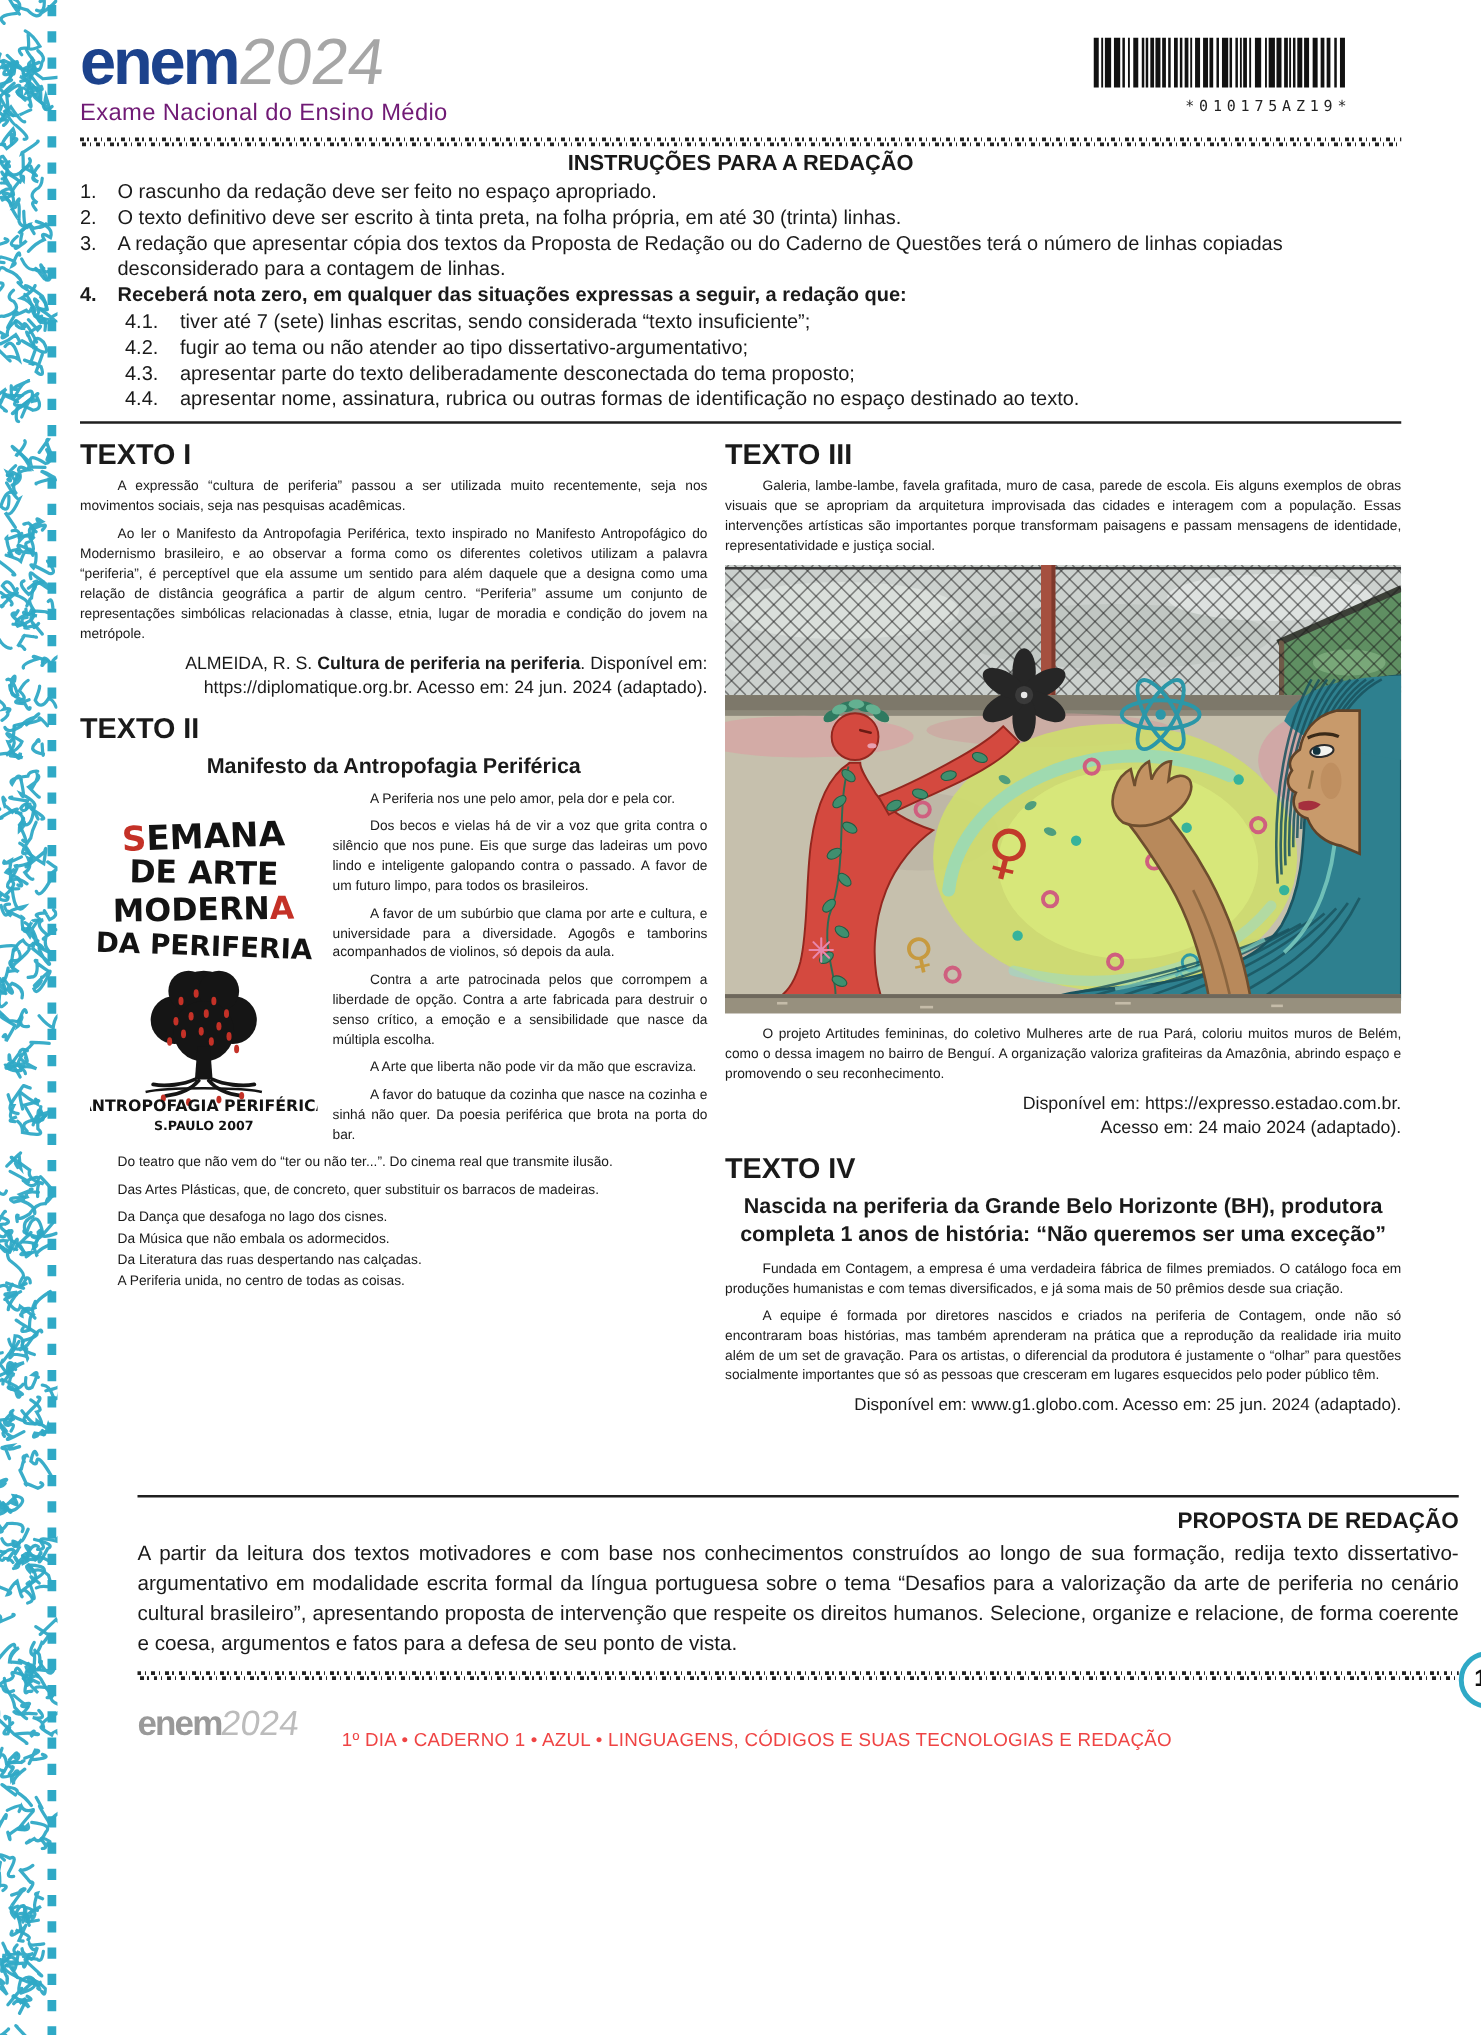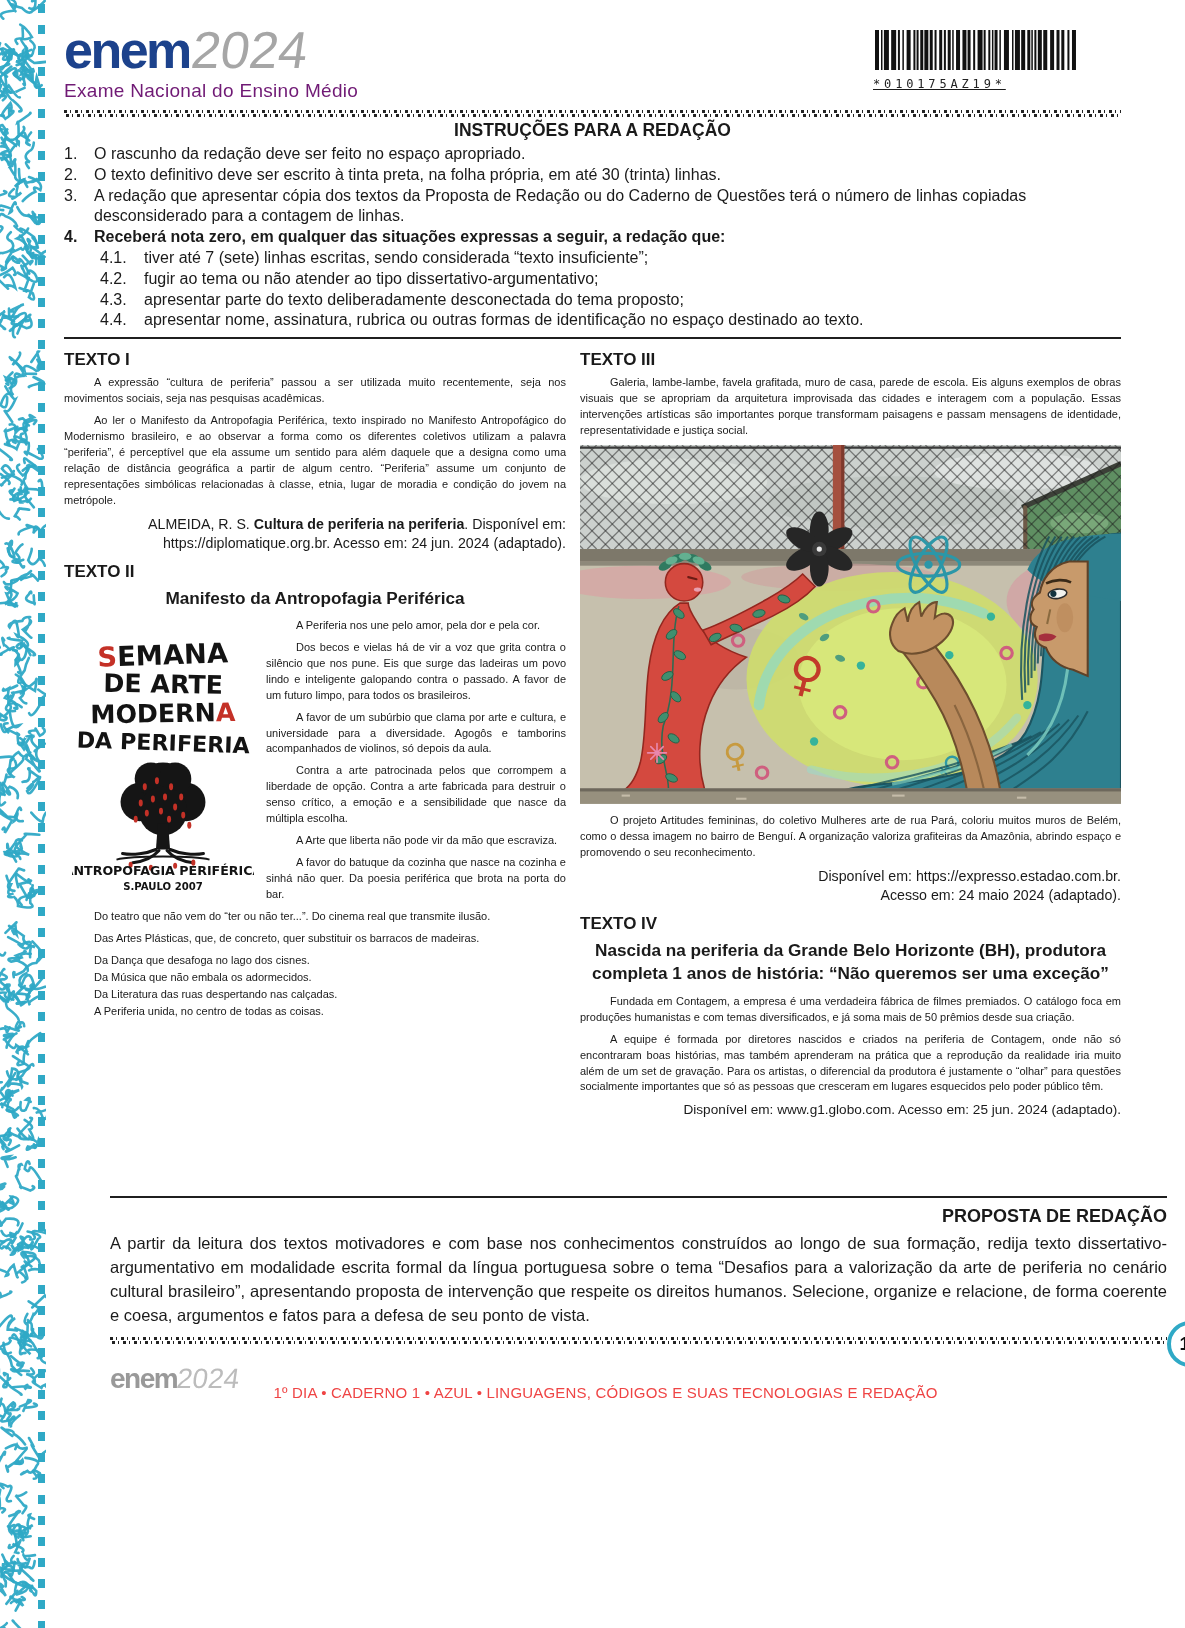--- a/index.html
+++ b/index.html
@@ -6,42 +6,42 @@
   .page{position:relative;width:1185px;height:1628px;background:#fff;overflow:hidden;
         font-family:"Liberation Sans",sans-serif;color:#1a1a1a;}
   #strip{position:absolute;left:0;top:0;display:block;}
   .content{position:absolute;left:46px;top:0;width:1139px;padding:0 64px 0 18px;box-sizing:border-box;}
   
   header{display:flex;justify-content:space-between;align-items:flex-start;padding-top:24px;}
   .logo-row{line-height:1;}
   .logo-enem{font-size:52px;font-weight:bold;color:#1c428c;letter-spacing:-2.5px;}
   .logo-year{font-size:52px;color:#a6a6a6;display:inline-block;transform:skewX(-8deg);margin-left:2px;}
   .logo-sub{font-size:19px;color:#701a75;margin-top:4px;letter-spacing:.3px;}
-  .barcode-wrap{margin-top:6px;margin-right:40px;text-align:left;text-decoration:underline;}
+  .barcode-wrap{margin-top:6px;margin-right:40px;text-align:right;}
   .barcode-text{font-family:"DejaVu Sans Mono",monospace;font-size:12px;letter-spacing:.32em;margin-top:1px;color:#222;}
   
   .deco-line{height:7px;margin-top:8px;
     background-image:
       repeating-linear-gradient(90deg,#232323 0 3px,transparent 3px 6px,#232323 6px 7px,transparent 7px 11px),
       repeating-linear-gradient(90deg,transparent 0 2px,#232323 2px 5px,transparent 5px 8px,#232323 8px 9px,transparent 9px 11px);
     background-size:100% 3px,100% 3px;background-position:0 0,0 4px;background-repeat:no-repeat;}
   
   .instructions{margin-top:3px;}
   .instructions h2{text-align:center;font-size:17.5px;margin:2px 0 3px;}
   .inst{display:flex;font-size:16px;line-height:1.3;}
   .inst .n{flex:none;width:30px;}
   .inst.sub{padding-left:36px;}
   .inst.sub .n{width:44px;}
   .inst.bold{font-weight:bold;}
   .rule{border:none;border-top:2.5px solid #1f1f1f;margin:6px 0 0;}
   
   .columns{display:flex;gap:14px;height:1074px;overflow:hidden;margin-top:2px;}
   .col-left{flex:0 0 502px;}
   .col-right{flex:1;min-width:0;}
-  .texto-head{font-size:17px;font-weight:bold;margin:9px 0 5px;}
+  .texto-head{font-size:23px;font-weight:bold;margin:9px 0 5px;}
   p.body{font-size:11px;line-height:1.45;text-align:justify;text-indent:30px;margin:0 0 6px;}
   .cit{font-size:14.2px;line-height:1.35;text-align:right;margin:3px 0 6px;}
   .cit b{font-weight:bold;}
   .t2-title,.t4-title{text-align:center;font-weight:bold;font-size:17.2px;margin:2px 0 8px;line-height:1.33;}
   .poster{float:left;width:182px;height:273px;margin:4px 12px 2px 8px;}
   .mural{display:block;width:100%;height:auto;margin:6px 0 9px;}
   .t4-title{margin:4px 6px 9px;}
   
   .bottom{position:absolute;left:46px;bottom:0;width:1139px;box-sizing:border-box;padding:0 64px 10px 18px;background:#fff;}
   .proposta h2{text-align:right;font-size:18px;margin:8px 0 4px;}

